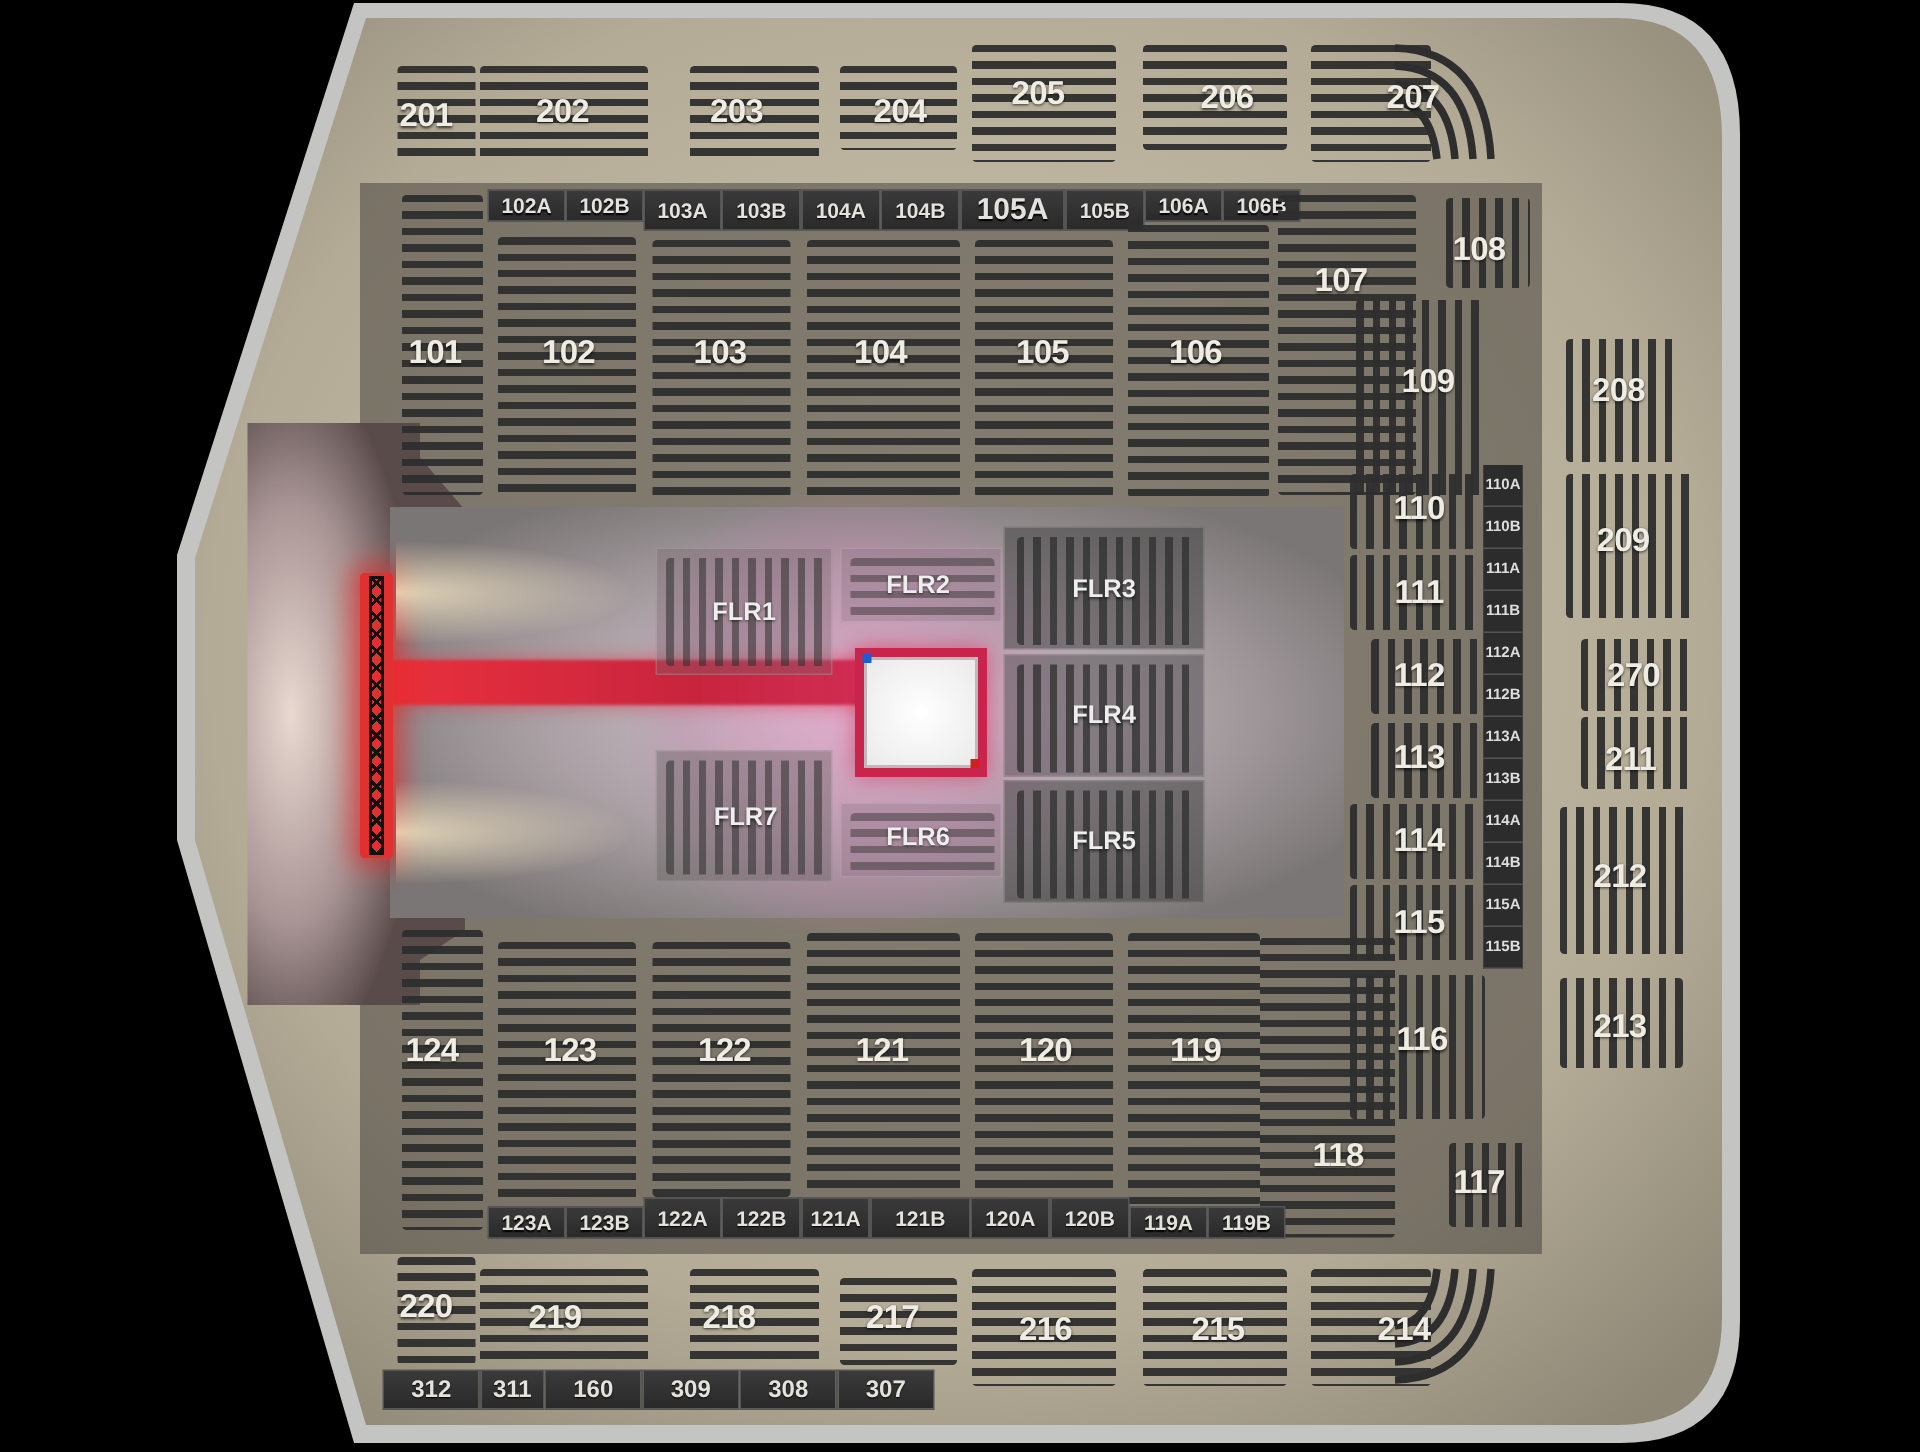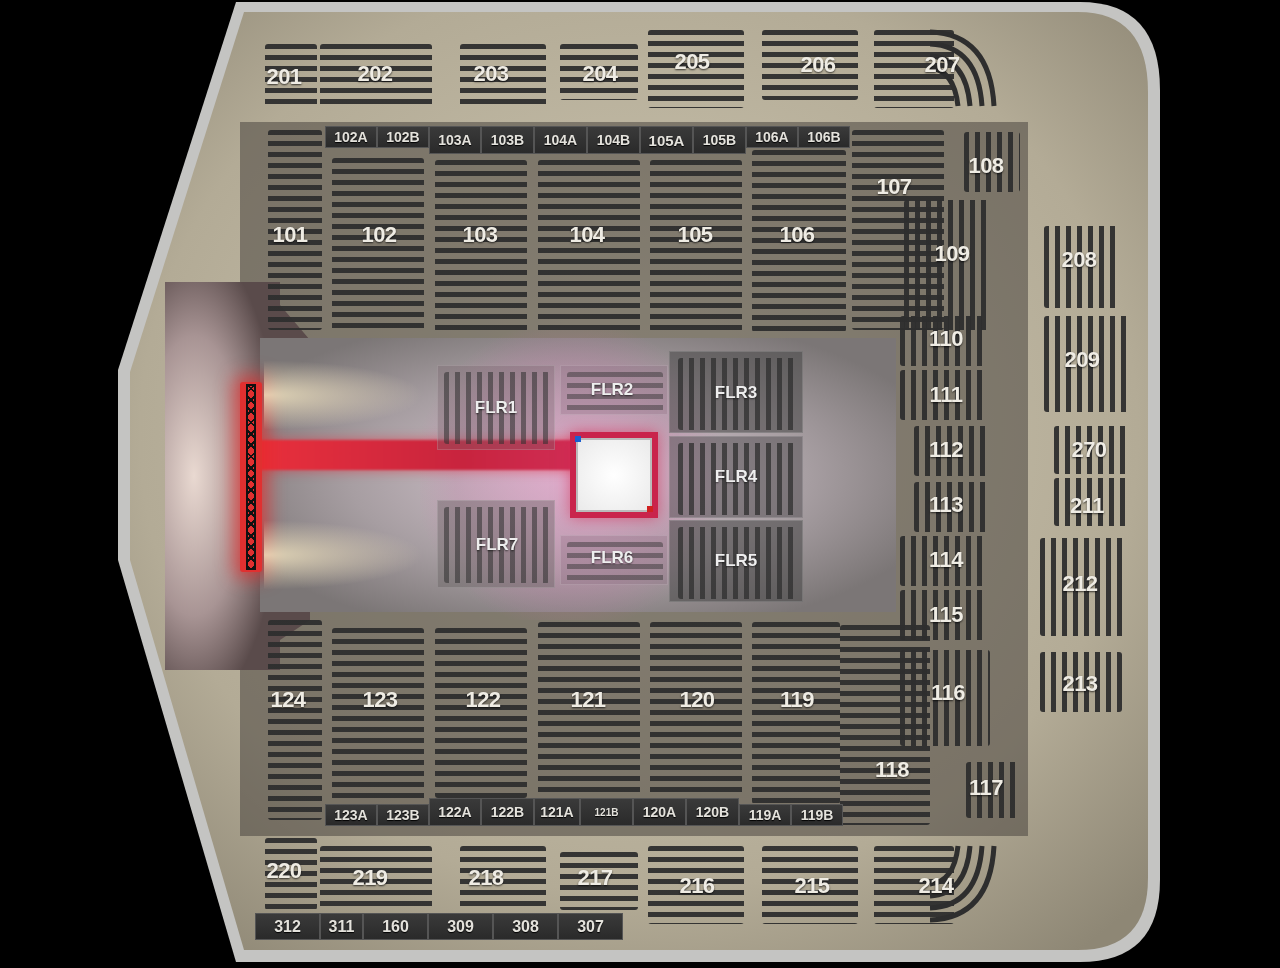--- a/index.html
+++ b/index.html
@@ -79,21 +79,21 @@
   <div class="lbl" style="left:818px;top:65px">206</div>
   <div class="lbl" style="left:942px;top:65px">207</div>
 
   <div class="abs" style="left:325px;top:126px;display:flex;">
     <div class="tab" style="position:relative;width:52px;height:22px;font-size:14px">102A</div>
     <div class="tab" style="position:relative;width:52px;height:22px;font-size:14px">102B</div>
     <div class="tab" style="position:relative;width:52px;height:28px;font-size:14px">103A</div>
     <div class="tab" style="position:relative;width:53px;height:28px;font-size:14px">103B</div>
     <div class="tab" style="position:relative;width:53px;height:28px;font-size:14px">104A</div>
     <div class="tab" style="position:relative;width:53px;height:28px;font-size:14px">104B</div>
-    <div class="tab" style="position:relative;width:53px;height:28px;font-size:15px">105A</div>
+    <div class="tab" style="position:relative;width:70px;height:28px;font-size:20px">105A</div>
     <div class="tab" style="position:relative;width:53px;height:28px;font-size:14px">105B</div>
     <div class="tab" style="position:relative;width:52px;height:22px;font-size:14px">106A</div>
     <div class="tab" style="position:relative;width:52px;height:22px;font-size:14px">106B</div>
   </div>
 
   <div class="rowsH" style="left:268px;top:130px;width:54px;height:200px"></div>
   <div class="rowsH" style="left:332px;top:158px;width:92px;height:174px"></div>
   <div class="rowsH" style="left:435px;top:160px;width:92px;height:172px"></div>
   <div class="rowsH" style="left:538px;top:160px;width:102px;height:172px"></div>
   <div class="rowsH" style="left:650px;top:160px;width:92px;height:172px"></div>
@@ -124,20 +124,34 @@
   <div class="lbl" style="left:952px;top:254px">109</div>
   <div class="lbl" style="left:946px;top:339px">110</div>
   <div class="lbl" style="left:946px;top:395px">111</div>
   <div class="lbl" style="left:946px;top:450px">112</div>
   <div class="lbl" style="left:946px;top:505px">113</div>
   <div class="lbl" style="left:946px;top:560px">114</div>
   <div class="lbl" style="left:946px;top:615px">115</div>
   <div class="lbl" style="left:948px;top:693px">116</div>
   <div class="lbl" style="left:986px;top:788px">117</div>
 
+  <div class="abs" style="left:989px;top:310px;width:26px;display:flex;flex-direction:column;background:#2c2c2c;">
+    <div class="vtab" style="position:relative;height:28px">110A</div>
+    <div class="vtab" style="position:relative;height:28px">110B</div>
+    <div class="vtab" style="position:relative;height:28px">111A</div>
+    <div class="vtab" style="position:relative;height:28px">111B</div>
+    <div class="vtab" style="position:relative;height:28px">112A</div>
+    <div class="vtab" style="position:relative;height:28px">112B</div>
+    <div class="vtab" style="position:relative;height:28px">113A</div>
+    <div class="vtab" style="position:relative;height:28px">113B</div>
+    <div class="vtab" style="position:relative;height:28px">114A</div>
+    <div class="vtab" style="position:relative;height:28px">114B</div>
+    <div class="vtab" style="position:relative;height:28px">115A</div>
+    <div class="vtab" style="position:relative;height:28px">115B</div>
+  </div>
 
   <div class="rowsV" style="left:1044px;top:226px;width:76px;height:82px"></div>
   <div class="rowsV" style="left:1044px;top:316px;width:86px;height:96px"></div>
   <div class="rowsV" style="left:1054px;top:426px;width:76px;height:48px"></div>
   <div class="rowsV" style="left:1054px;top:478px;width:76px;height:48px"></div>
   <div class="rowsV" style="left:1040px;top:538px;width:88px;height:98px"></div>
   <div class="rowsV" style="left:1040px;top:652px;width:82px;height:60px"></div>
 
   <div class="lbl" style="left:1079px;top:260px">208</div>
   <div class="lbl" style="left:1082px;top:360px">209</div>
@@ -160,21 +174,21 @@
   <div class="lbl" style="left:697px;top:700px">120</div>
   <div class="lbl" style="left:797px;top:700px">119</div>
   <div class="lbl" style="left:892px;top:770px">118</div>
 
   <div class="abs" style="left:325px;top:798px;display:flex;align-items:flex-end;">
     <div class="tab" style="position:relative;width:52px;height:22px;font-size:14px;margin-top:6px">123A</div>
     <div class="tab" style="position:relative;width:52px;height:22px;font-size:14px">123B</div>
     <div class="tab" style="position:relative;width:52px;height:28px;font-size:14px">122A</div>
     <div class="tab" style="position:relative;width:53px;height:28px;font-size:14px">122B</div>
     <div class="tab" style="position:relative;width:46px;height:28px;font-size:14px">121A</div>
-    <div class="tab" style="position:relative;width:53px;height:28px;font-size:10px">121B</div>
+    <div class="tab" style="position:relative;width:67px;height:28px;font-size:14px">121B</div>
     <div class="tab" style="position:relative;width:53px;height:28px;font-size:14px">120A</div>
     <div class="tab" style="position:relative;width:53px;height:28px;font-size:14px">120B</div>
     <div class="tab" style="position:relative;width:52px;height:22px;font-size:14px">119A</div>
     <div class="tab" style="position:relative;width:52px;height:22px;font-size:14px">119B</div>
   </div>
 
   <div class="rowsH" style="left:265px;top:838px;width:52px;height:72px"></div>
   <div class="rowsH" style="left:320px;top:846px;width:112px;height:64px"></div>
   <div class="rowsH" style="left:460px;top:846px;width:86px;height:64px"></div>
   <div class="rowsH" style="left:560px;top:852px;width:78px;height:58px"></div>

